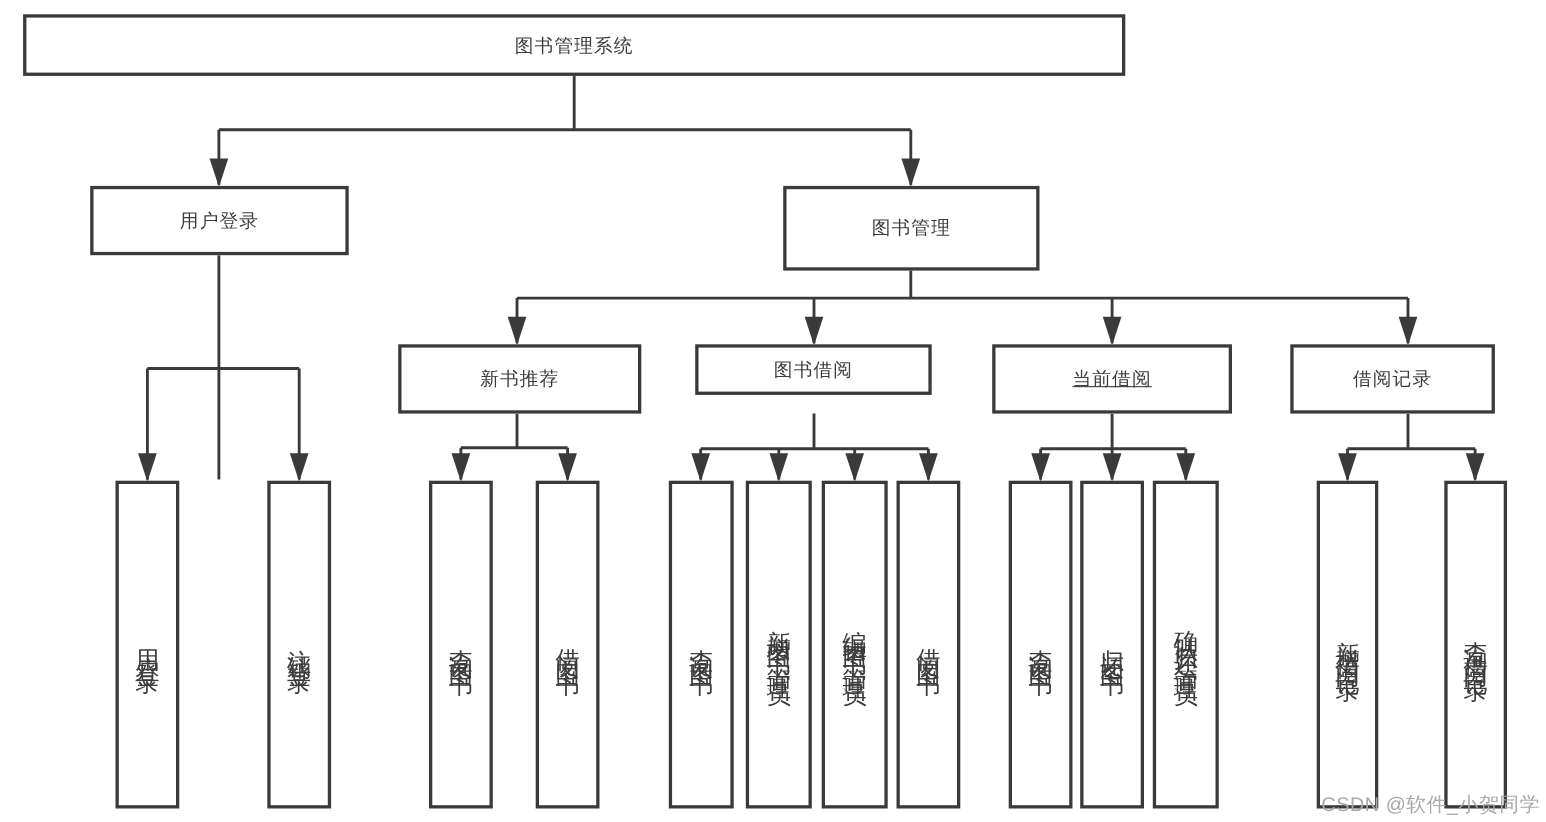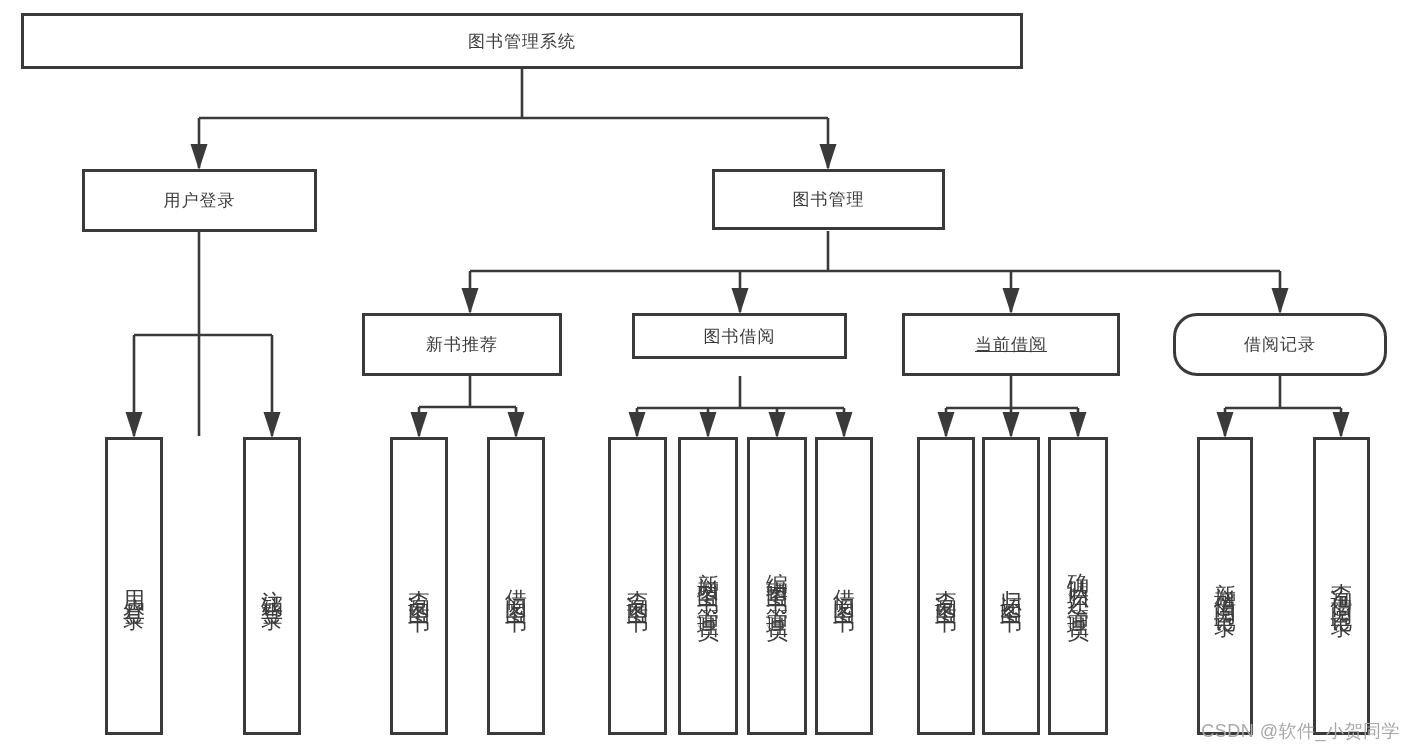--- a/index.html
+++ b/index.html
@@ -95,26 +95,26 @@
       <polygon points="1002.5,412 1019.5,412 1011,438"></polygon>
       <polygon points="1069.5,412 1086.5,412 1078,438"></polygon>
       <polygon points="1216.5,412 1233.5,412 1225,438"></polygon>
       <polygon points="1332.5,412 1349.5,412 1341,438"></polygon>
     </g>
   </svg>
 
   <div class="node hnode" style="left:21px;top:13px;width:1002px;height:56px;">图书管理系统</div>
 
   <div class="node hnode" style="left:82px;top:169px;width:235px;height:63px;">用户登录</div>
-  <div class="node hnode" style="left:712px;top:169px;width:233px;height:61px;">图书管理</div>
+  <div class="node hnode" style="left:712px;top:169px;width:233px;height:77px;">图书管理</div>
 
-  <div class="node hnode" style="left:362px;top:313px;width:200px;height:63px;">新书推荐</div>
+  <div class="node hnode" style="left:362px;top:313px;width:221px;height:63px;">新书推荐</div>
   <div class="node hnode" style="left:632px;top:313px;width:215px;height:46px;">图书借阅</div>
   <div class="node hnode" style="left:902px;top:313px;width:218px;height:63px;text-decoration:underline;">当前借阅</div>
-  <div class="node hnode" style="left:1173px;top:313px;width:214px;height:63px;border-radius:24px;">借阅记录</div>
+  <div class="node hnode" style="left:1173px;top:313px;width:186px;height:63px;">借阅记录</div>
 
   <div class="node vnode" style="left:105px;width:58px;">用户登录</div>
   <div class="node vnode" style="left:243px;width:58px;">注销登录</div>
 
   <div class="node vnode" style="left:390px;width:58px;">查询图书</div>
   <div class="node vnode" style="left:487px;width:58px;">借阅图书</div>
 
   <div class="node vnode" style="left:608px;width:59px;">查询图书</div>
   <div class="node vnode" style="left:678px;width:60px;">新增图书（管理员）</div>
   <div class="node vnode" style="left:747px;width:60px;">编辑图书（管理员）</div>

